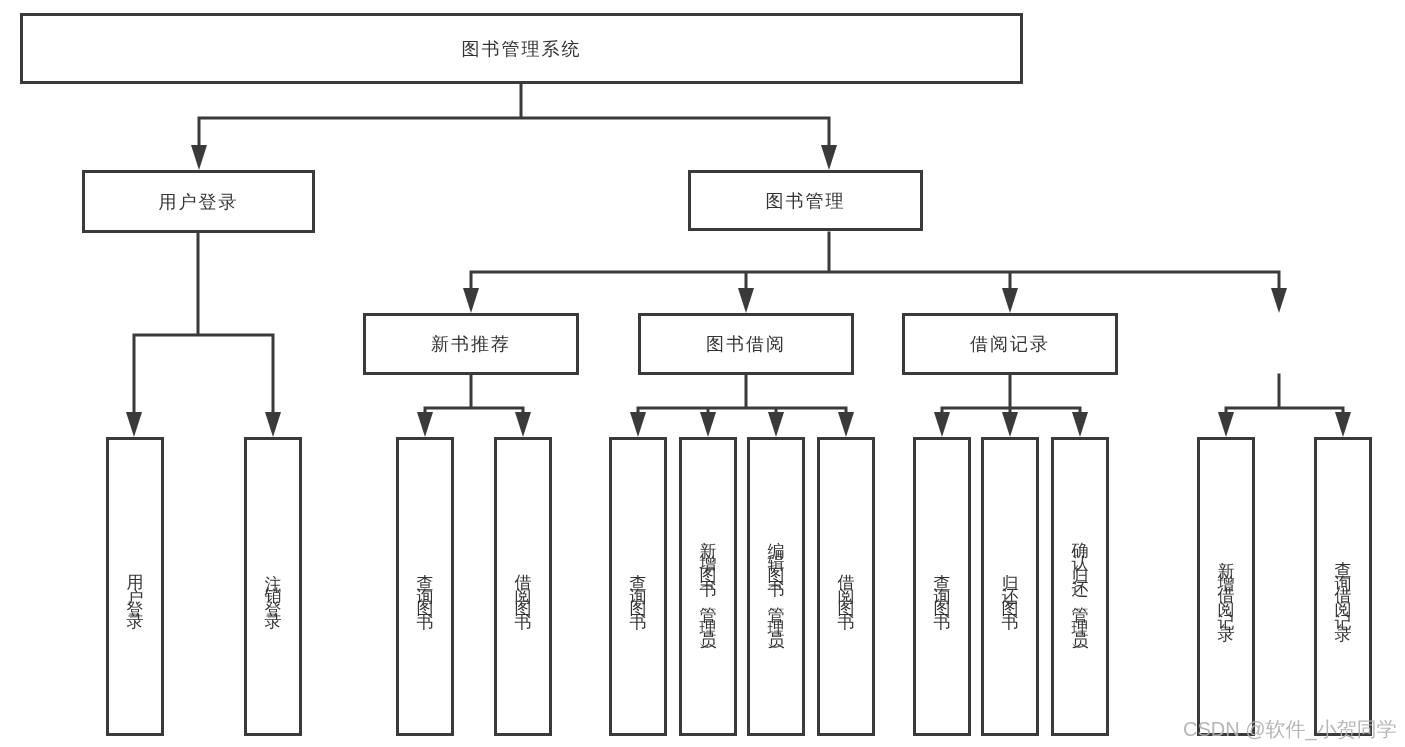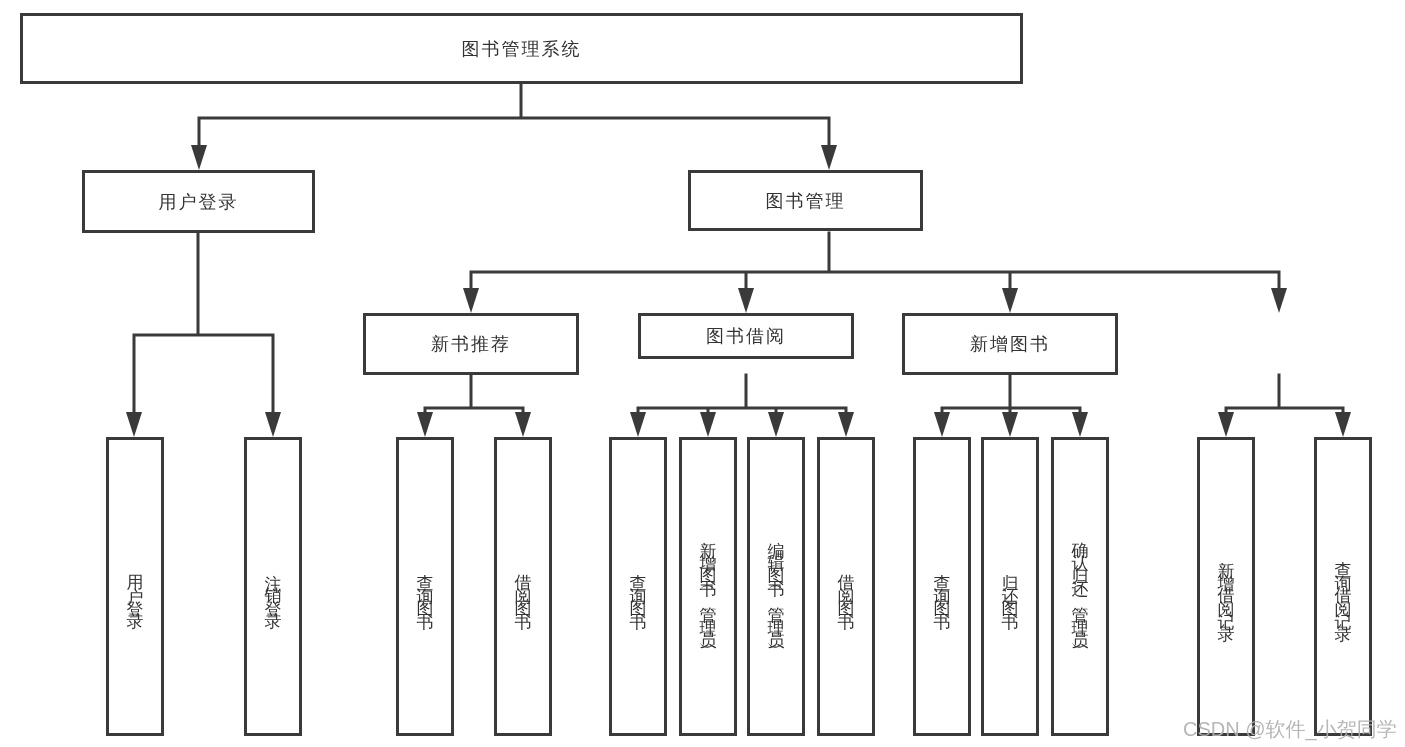--- a/index.html
+++ b/index.html
@@ -108,25 +108,25 @@
   <div class="node" style="left:82px;top:170px;width:233px;height:63px;">
     <span class="label">用户登录</span>
   </div>
   <div class="node" style="left:688px;top:170px;width:235px;height:61px;">
     <span class="label">图书管理</span>
   </div>
 
   <div class="node" style="left:363px;top:313px;width:216px;height:62px;">
     <span class="label">新书推荐</span>
   </div>
-  <div class="node" style="left:638px;top:313px;width:216px;height:46px;">
+  <div class="node" style="left:638px;top:313px;width:216px;height:62px;">
     <span class="label">图书借阅</span>
   </div>
   <div class="node" style="left:902px;top:313px;width:216px;height:62px;">
-    <span class="label">新增图书</span>
+    <span class="label">借阅记录</span>
   </div>
 
   <div class="node box-v" style="left:106px;">
     <span class="vlabel">用户登录</span>
   </div>
   <div class="node box-v" style="left:244px;">
     <span class="vlabel">注销登录</span>
   </div>
 
   <div class="node box-v" style="left:396px;">

